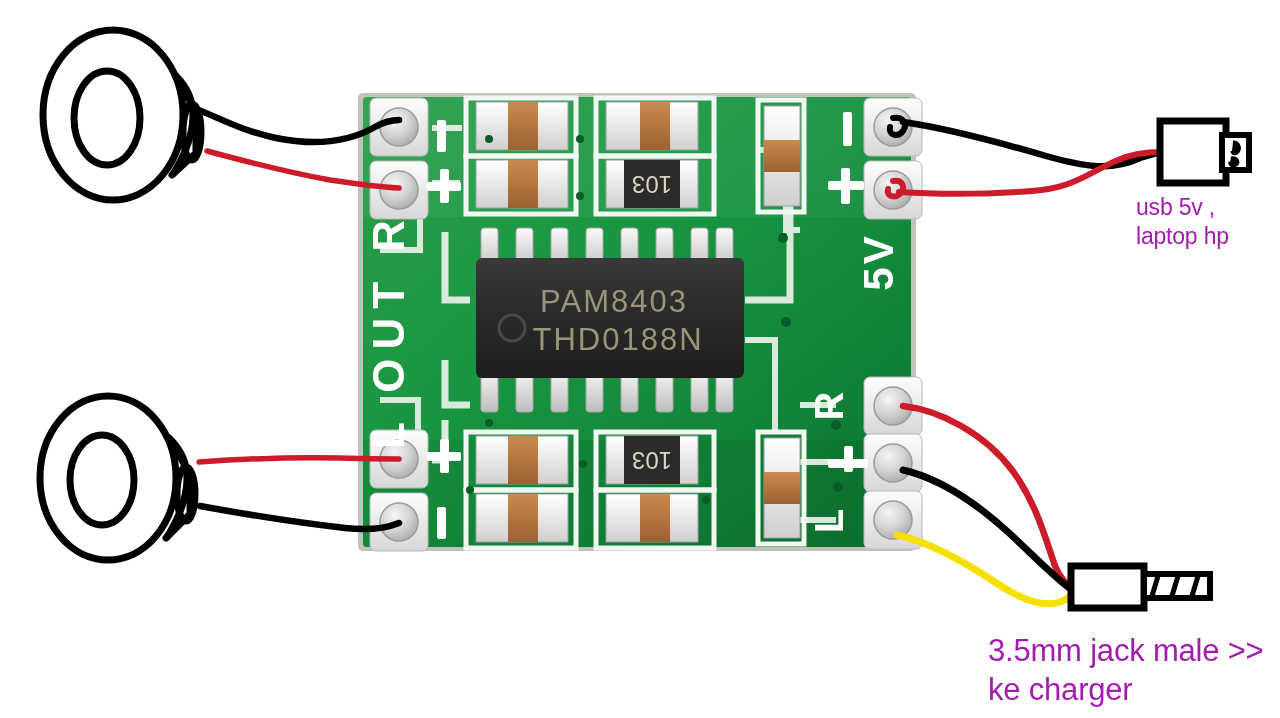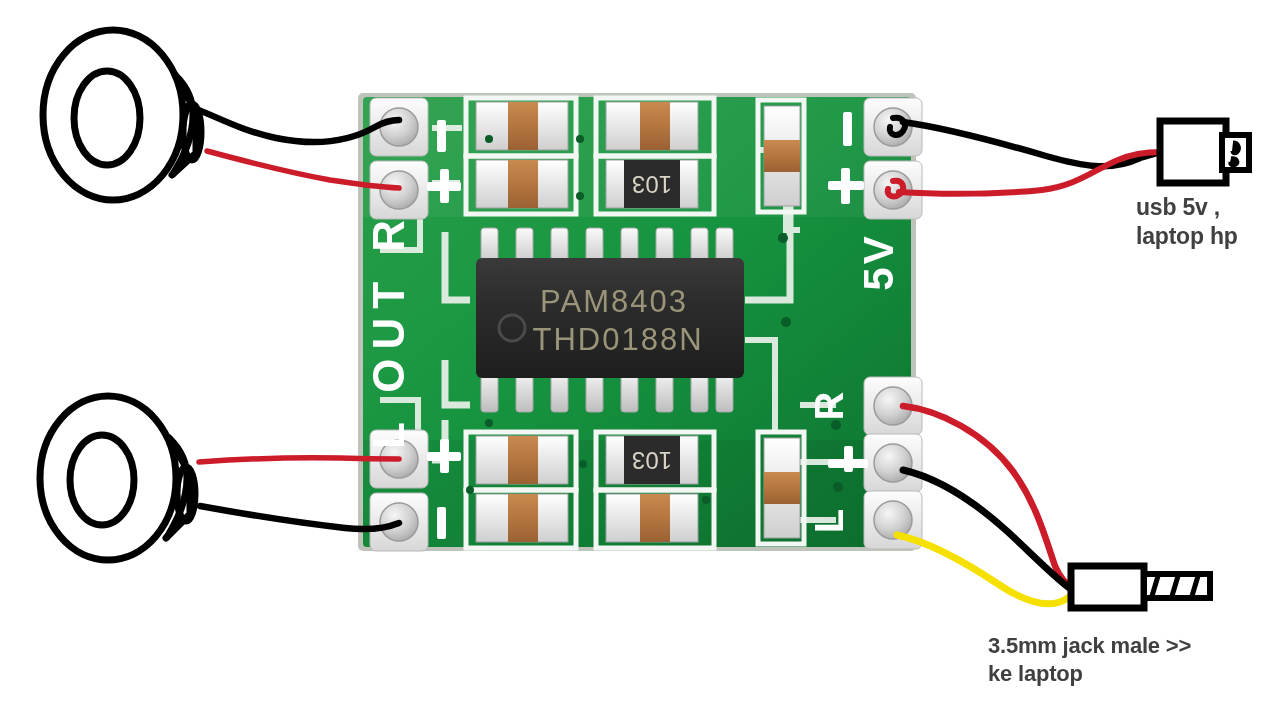--- a/index.html
+++ b/index.html
@@ -1,24 +1,24 @@
 <!DOCTYPE html>
 <html><head>
 <meta charset="utf-8">
 <style>
   html,body{margin:0;padding:0;background:#ffffff;}
   body{width:1280px;height:718px;overflow:hidden;
        font-family:"Liberation Sans",sans-serif;}
   #stage{position:relative;width:1280px;height:718px;background:#fff;}
   svg.layer{position:absolute;left:0;top:0;width:1280px;height:718px;}
 
-  .ann{position:absolute;font-weight:bold;color:#404040;line-height:1.25;
+  .ann{position:absolute;font-weight:normal;color:#a21caf;line-height:1.25;
        font-family:"Liberation Sans",sans-serif;letter-spacing:-0.2px;}
   #usb-label{left:1136px;top:193px;font-size:23px;}
-  #jack-label{left:988px;top:632px;font-size:22px;}
+  #jack-label{left:988px;top:632px;font-size:31px;}
 </style>
 </head>
 <body>
 
 <div id="stage">
 
   <svg class="layer" viewBox="0 0 1280 718">
     <defs>
       <linearGradient id="pcbGrad" x1="0" y1="0" x2="1" y2="1">
         <stop offset="0%" stop-color="#2aa04a"></stop>
@@ -309,16 +309,16 @@
     </g>
   </svg>
 
   <div class="ann" id="usb-label">
     <div>usb 5v ,</div>
     <div>laptop hp</div>
   </div>
 
   <div class="ann" id="jack-label">
     <div>3.5mm jack male &gt;&gt;</div>
-    <div>ke laptop</div>
+    <div>ke charger</div>
   </div>
 
 </div>
 
 </body></html>

